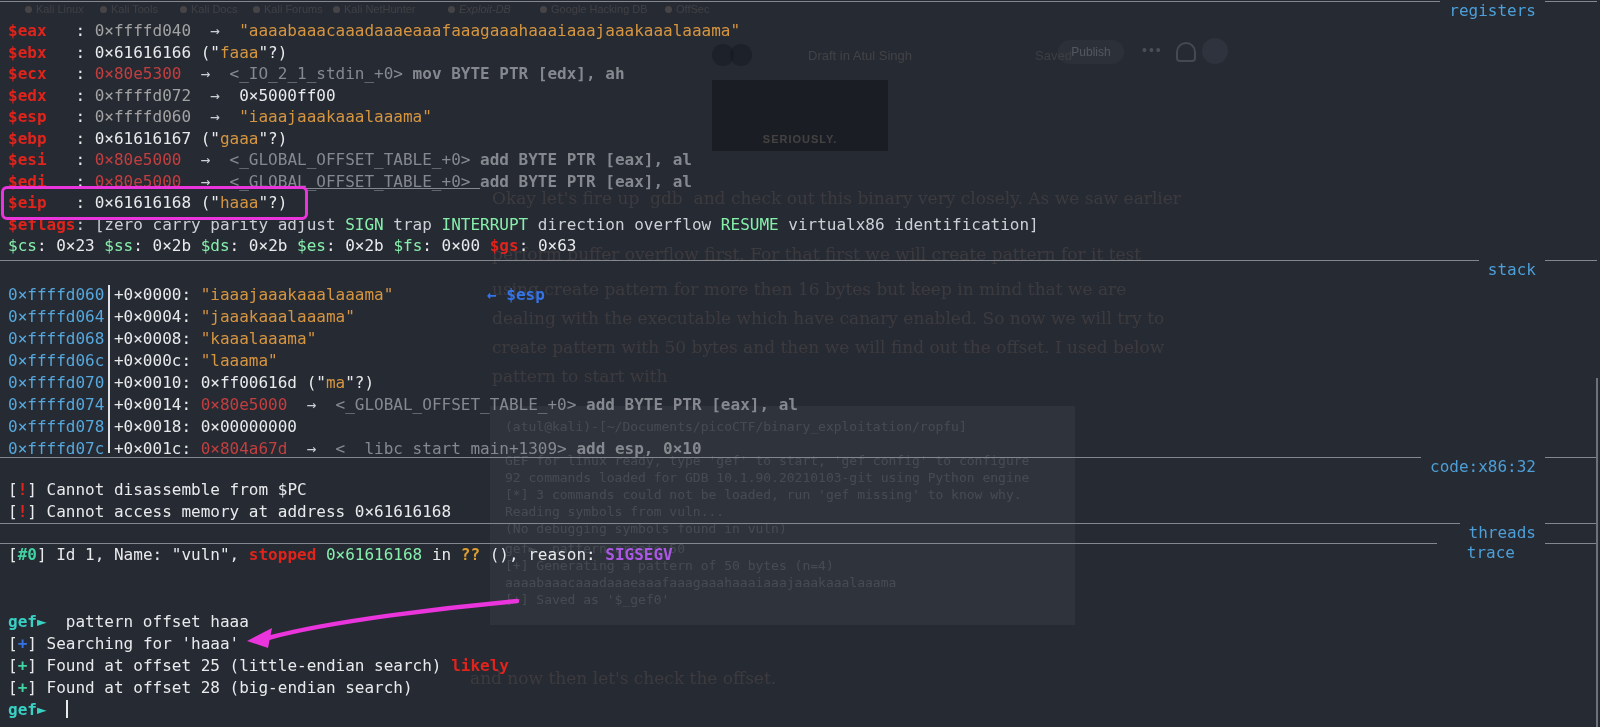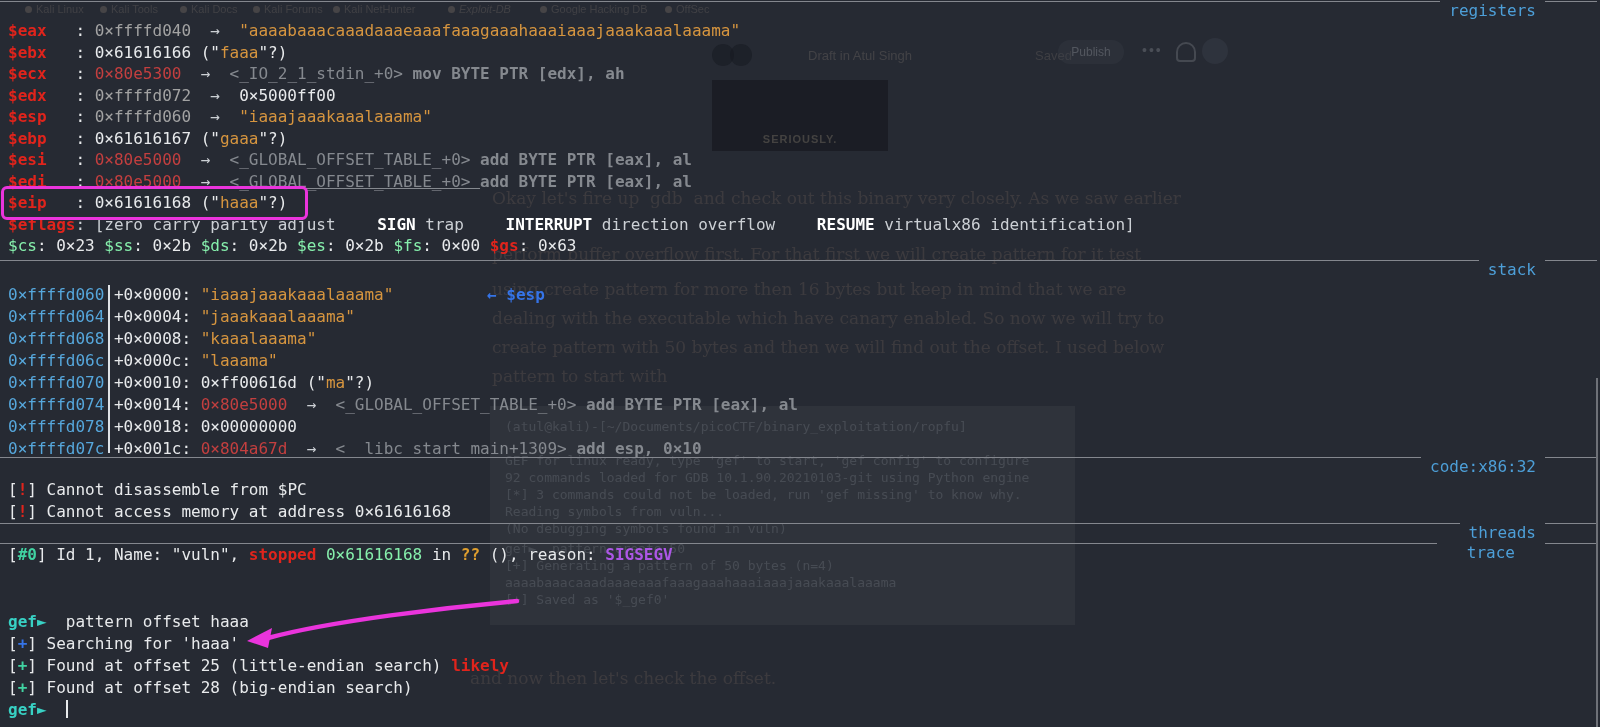--- a/index.html
+++ b/index.html
@@ -9,21 +9,21 @@
   .line{position:absolute;left:8px;white-space:pre;font-size:16px;line-height:21px;}
   .s-reg-b   {color:#e0241c;font-weight:bold;}
   .s-w       {color:#e8eaec;}
   .s-w2      {color:#ccd0d5;}
   .s-purple  {color:#a3a3a3;}
   .s-redaddr {color:#c33f3f;}
   .s-str     {color:#d6953f;}
   .s-arr     {color:#ccd0d5;}
   .s-dim     {color:#85898f;}
   .s-dim-b   {color:#85898f;font-weight:bold;}
-  .s-flag-b  {color:#ffffff;font-weight:bold;margin-left:32px;}
+  .s-flag-b  {color:#86efac;font-weight:normal;}
   .s-segblue {color:#86efac;}
   .s-staddr  {color:#56a7dc;}
   .s-err-b   {color:#e0241c;font-weight:bold;}
   .s-green-b {color:#41d3a2;font-weight:bold;}
   .s-blue-b  {color:#3574e8;font-weight:bold;}
   .s-orange-b{color:#de9e2e;font-weight:bold;}
   .s-purple-b{color:#ad57e6;font-weight:bold;}
   .s-gef-b   {color:#38d1c4;font-weight:bold;}
   .s-u       {text-decoration:underline;}
   .esp-marker{position:absolute;top:0;font-weight:bold;color:#3574e8;white-space:pre;}

